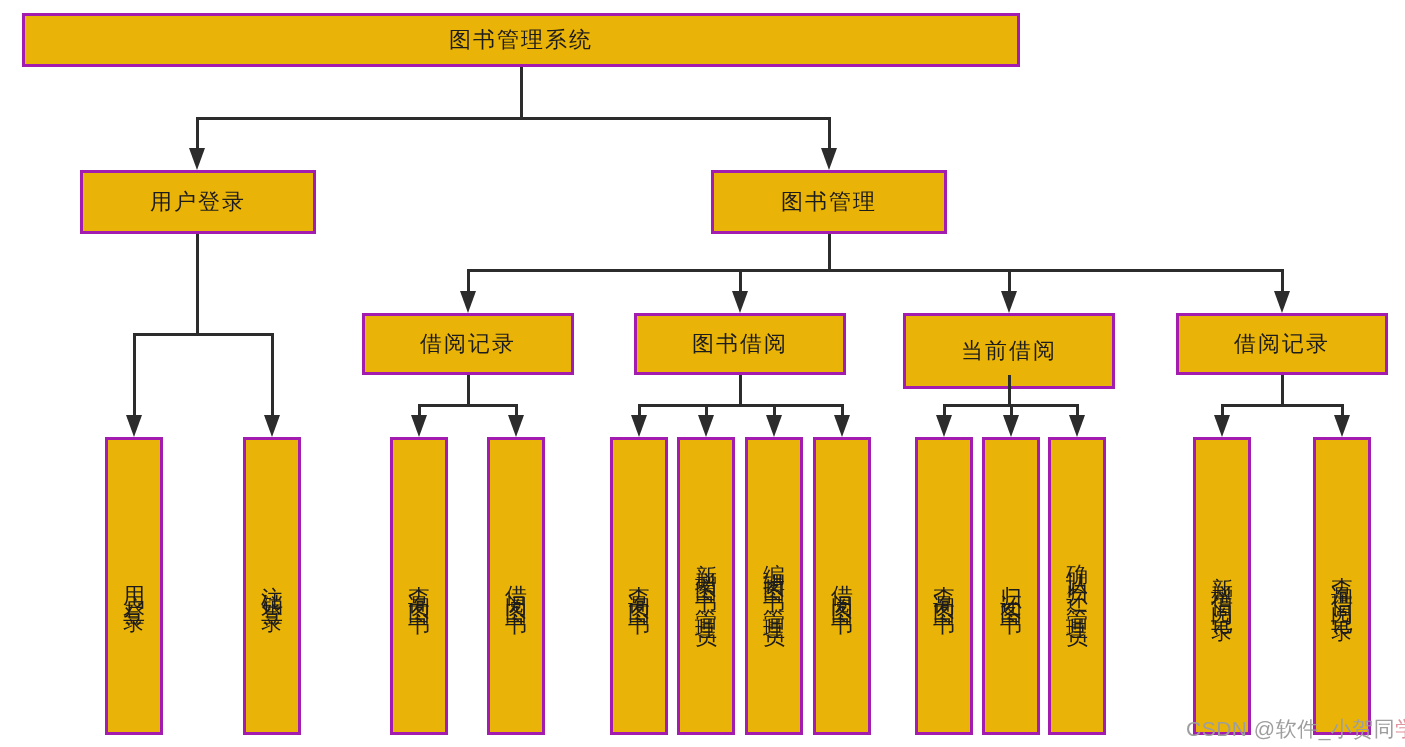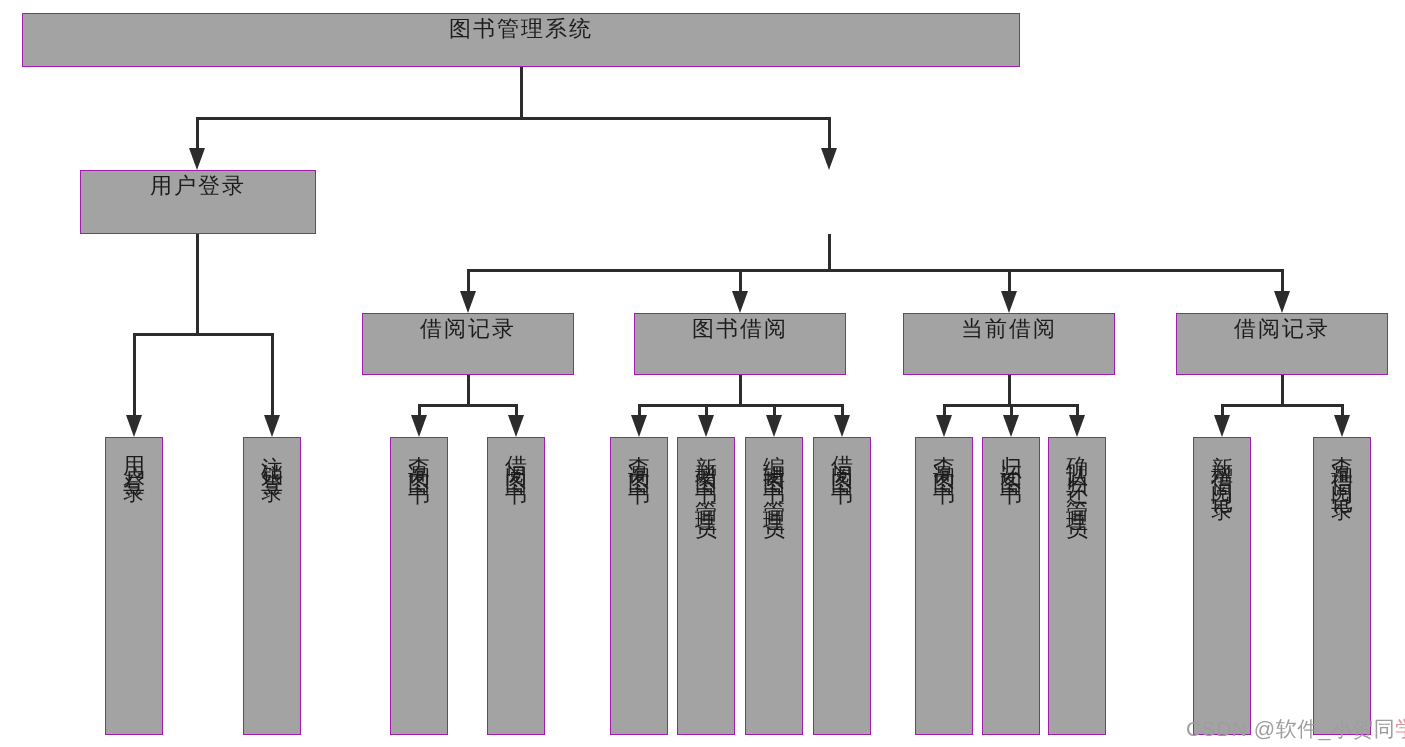--- a/index.html
+++ b/index.html
@@ -1,22 +1,22 @@
 <!DOCTYPE html>
 <html><head>
 <meta charset="utf-8">
 <style>
   html,body{margin:0;padding:0;background:#ffffff;}
   #canvas{
     position:relative;width:1405px;height:747px;background:#ffffff;overflow:hidden;
     font-family:"Liberation Sans","DejaVu Sans",sans-serif;
   }
   .box{
-    position:absolute;background:#a3a3a3;border:1px solid #a21caf;
-    display:flex;justify-content:center;
+    position:absolute;background:#eab308;border:3px solid #a21caf;
+    display:flex;align-items:center;justify-content:center;
     box-sizing:border-box;color:#1c1c1c;
   }
   .hl{font-size:22px;letter-spacing:2px;white-space:nowrap;}
   .vl{
     writing-mode:vertical-rl;text-orientation:mixed;
     font-size:22px;letter-spacing:9px;line-height:1;white-space:nowrap;
   }
   .vline,.hline{position:absolute;background:#2c2c2c;}
   .vline{width:3px;}
   .hline{height:3px;}
@@ -37,28 +37,31 @@
 
 <div id="canvas">
 
   <div class="box" style="left:22px;top:13px;width:998px;height:54px">
     <span class="hl">图书管理系统</span>
   </div>
 
   <div class="box" style="left:80px;top:170px;width:236px;height:64px">
     <span class="hl">用户登录</span>
   </div>
+  <div class="box" style="left:711px;top:170px;width:236px;height:64px">
+    <span class="hl">图书管理</span>
+  </div>
 
   <div class="box" style="left:362px;top:313px;width:212px;height:62px">
     <span class="hl">借阅记录</span>
   </div>
   <div class="box" style="left:634px;top:313px;width:212px;height:62px">
     <span class="hl">图书借阅</span>
   </div>
-  <div class="box" style="left:903px;top:313px;width:212px;height:62px">
+  <div class="box" style="left:903px;top:313px;width:212px;height:76px">
     <span class="hl">当前借阅</span>
   </div>
   <div class="box" style="left:1176px;top:313px;width:212px;height:62px">
     <span class="hl">借阅记录</span>
   </div>
 
   <div class="box" style="left:105px;top:437px;width:58px;height:298px">
     <span class="vl">用户登录</span>
   </div>
   <div class="box" style="left:243px;top:437px;width:58px;height:298px">

